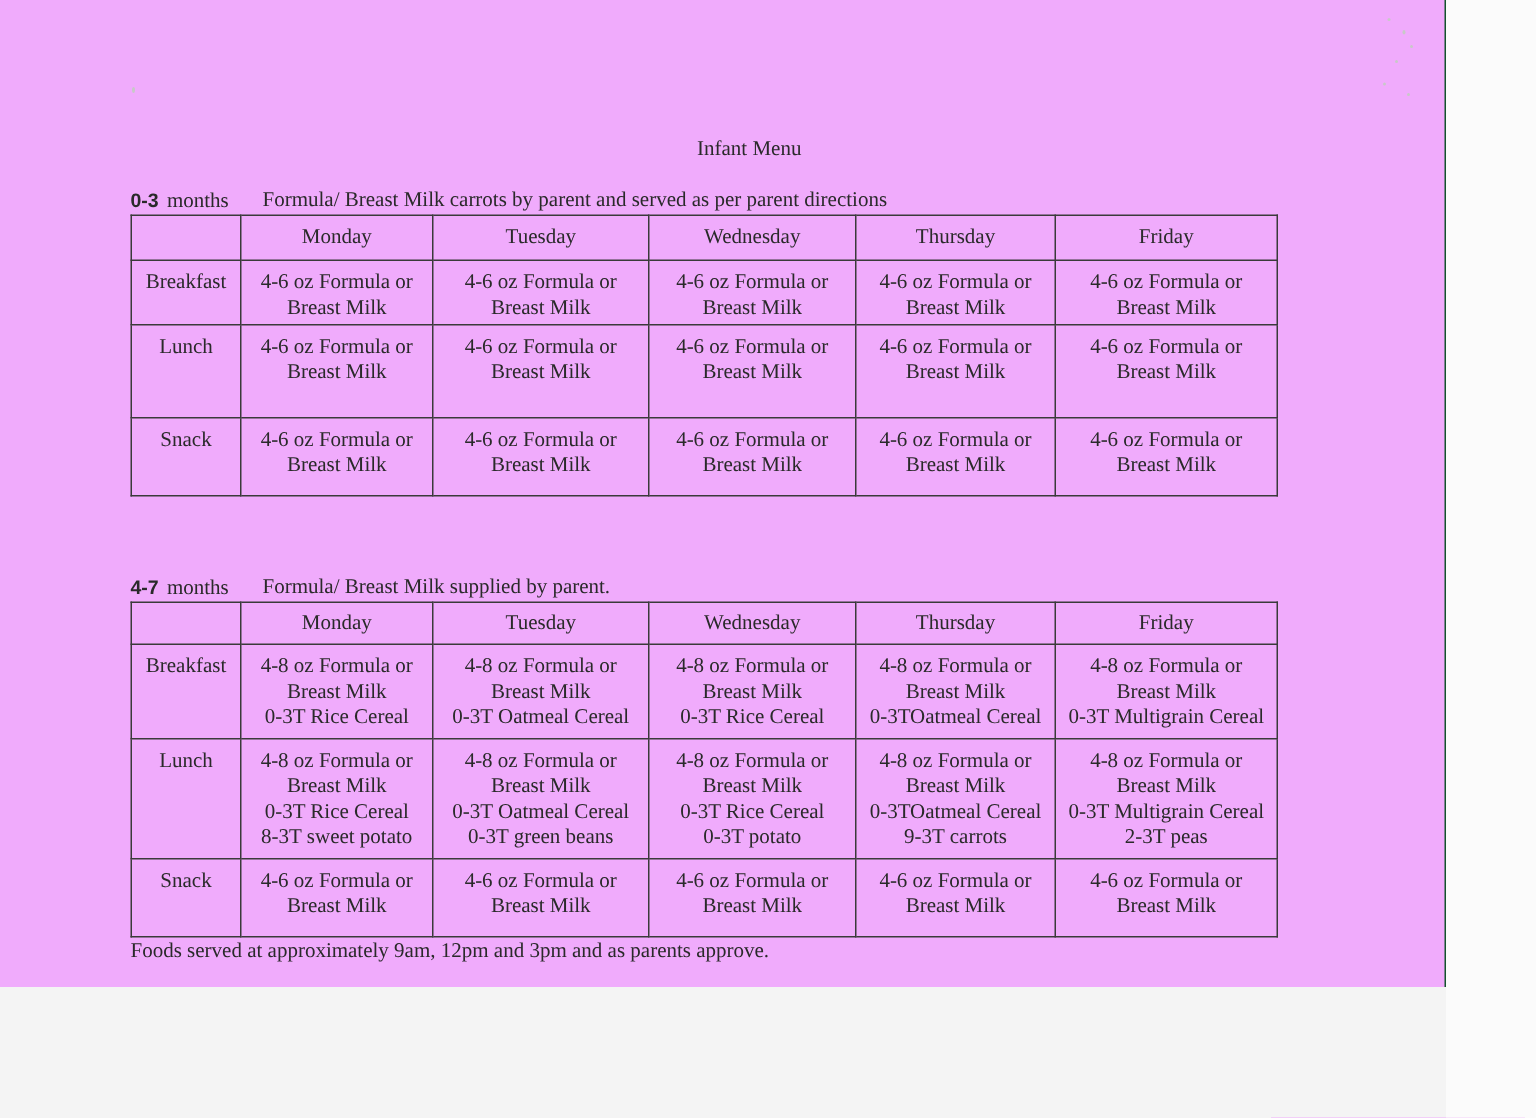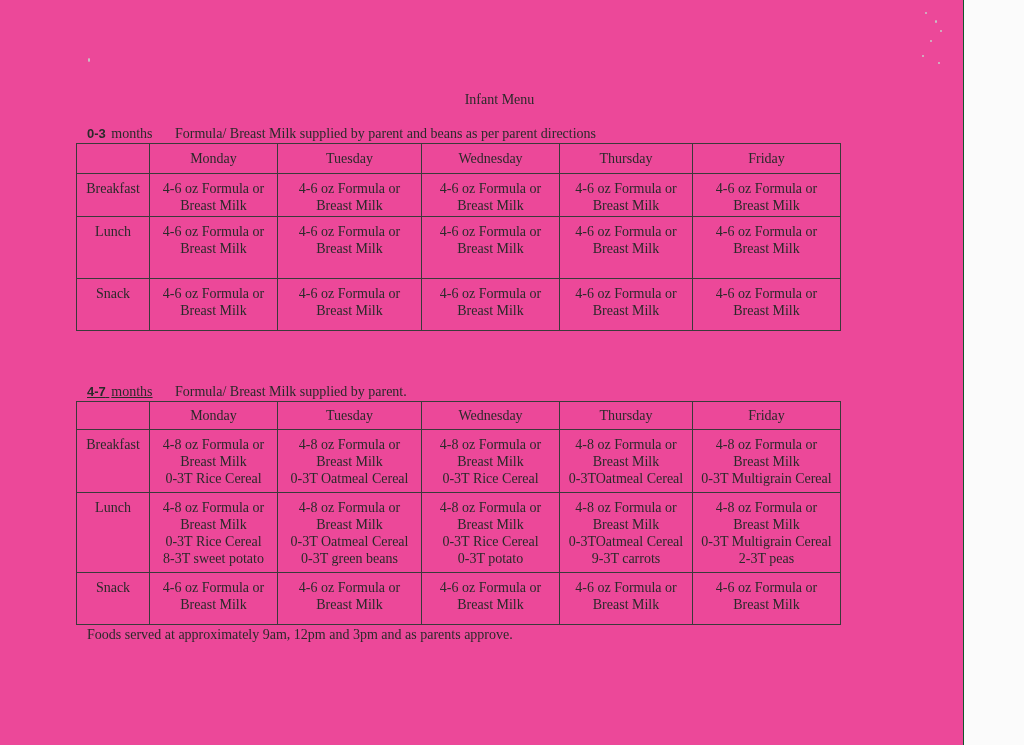--- a/index.html
+++ b/index.html
@@ -5,42 +5,42 @@
     html, body { margin: 0; padding: 0; }
     body {
       width: 1024px; height: 745px; overflow: hidden;
       background: #f4f4f4;
       font-family: "Liberation Serif", "DejaVu Serif", serif;
       color: #2a2a2a;
       position: relative;
     }
     .page {
       position: absolute; left: 0; top: 0;
-      width: 963px; height: 745px;
-      background: #ec4899;
+      width: 963px; height: 658px;
+      background: #f0abfc;
       border-right: 1px solid #14532d;
     }
     .rightmargin {
       position: absolute; left: 964px; top: 0; width: 60px; height: 745px;
       background: #fbfbfb;
     }
     .title {
       position: absolute; left: 0; top: 92px; width: 963px;
       text-align: center; font-size: 14px; letter-spacing: 0;
       padding-left: 0;
     }
     .title span { position: relative; left: 0; }
     .section-label {
       position: absolute; font-size: 14px; white-space: nowrap;
     }
     .section-label .age { font-family: "Liberation Sans", "DejaVu Sans", sans-serif; font-weight: bold; font-size: 13px; }
     .section-label .unit { margin-left: 2px; }
     .section-label .note { position: absolute; left: 88px; }
     table.menu {
-      position: absolute; left: 76px;
+      position: absolute; left: 87px;
       border-collapse: collapse;
       table-layout: fixed;
       font-size: 14px; line-height: 17px;
     }
     table.menu td, table.menu th {
       border: 1.3px solid #3a3a3a;
       text-align: center; vertical-align: top;
       font-weight: normal;
       padding: 6px 2px 0 2px;
       overflow: hidden;
@@ -56,21 +56,21 @@
   </style>
 </head>
 <body>
 
 <div class="page">
   <div class="title"><span style="left:18px">Infant Menu</span></div>
 
   <div class="section-label" style="left:87px; top:126px;">
     <span class="age">0-3</span>
     <span class="unit">months</span>
-    <span class="note">Formula/ Breast Milk supplied by parent and beans as per parent directions</span>
+    <span class="note">Formula/ Breast Milk carrots by parent and served as per parent directions</span>
   </div>
 
   <table class="menu" style="top:143px;">
     <colgroup>
         <col class="c0">
         <col class="c1">
         <col class="c2">
         <col class="c3">
         <col class="c4">
         <col class="c5">
@@ -149,21 +149,21 @@
             <span class="line">Breast Milk</span>
           </td>
       <td>
             <span class="line">4-6 oz Formula or</span>
             <span class="line">Breast Milk</span>
           </td>
     </tr>
   </tbody>
     </table>
 
-  <div class="section-label" style="left:87px; top:384px;text-decoration:underline;">
+  <div class="section-label" style="left:87px; top:384px;">
     <span class="age">4-7</span>
     <span class="unit">months</span>
     <span class="note">Formula/ Breast Milk supplied by parent.</span>
   </div>
 
   <table class="menu" style="top:401px;">
     <colgroup>
         <col class="c0">
         <col class="c1">
         <col class="c2">

